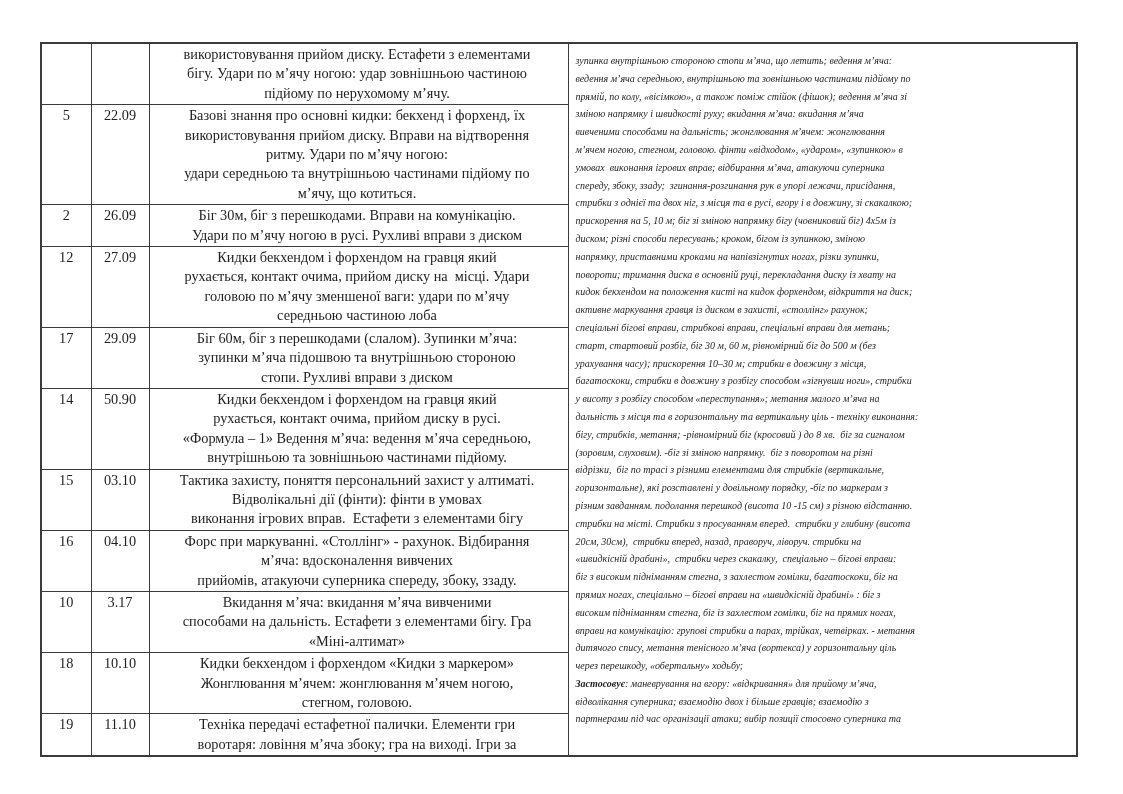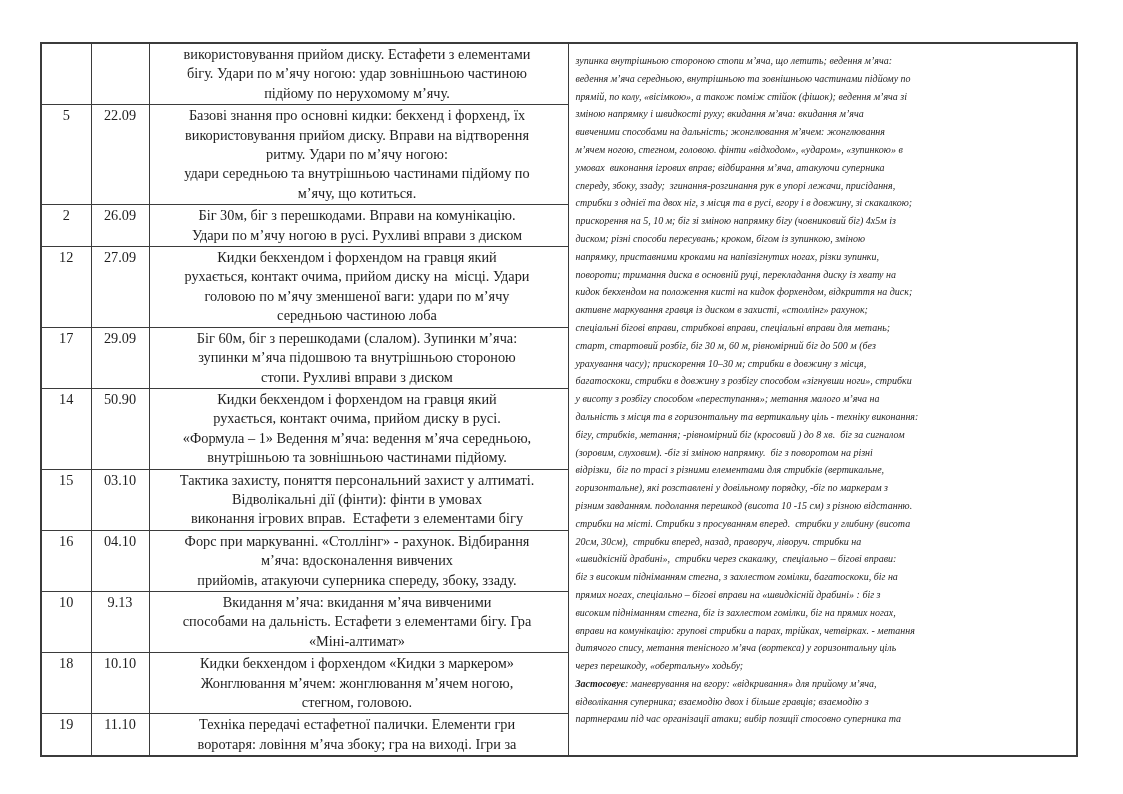--- a/index.html
+++ b/index.html
@@ -166,21 +166,21 @@
   </tr>
       <tr>
     <td class="c-num">16</td>
     <td class="c-date">04.10</td>
     <td class="c-desc">Форс при маркуванні. «Столлінг» - рахунок. Відбирання
 м’яча: вдосконалення вивчених
 прийомів, атакуючи суперника спереду, збоку, ззаду.</td>
   </tr>
       <tr>
     <td class="c-num">10</td>
-    <td class="c-date">9.13</td>
+    <td class="c-date">3.17</td>
     <td class="c-desc">Вкидання м’яча: вкидання м’яча вивченими
 способами на дальність. Естафети з елементами бігу. Гра
 «Міні-алтимат»</td>
   </tr>
       <tr>
     <td class="c-num">18</td>
     <td class="c-date">10.10</td>
     <td class="c-desc">Кидки бекхендом і форхендом «Кидки з маркером»
 Жонглювання м’ячем: жонглювання м’ячем ногою,
 стегном, головою.</td>

